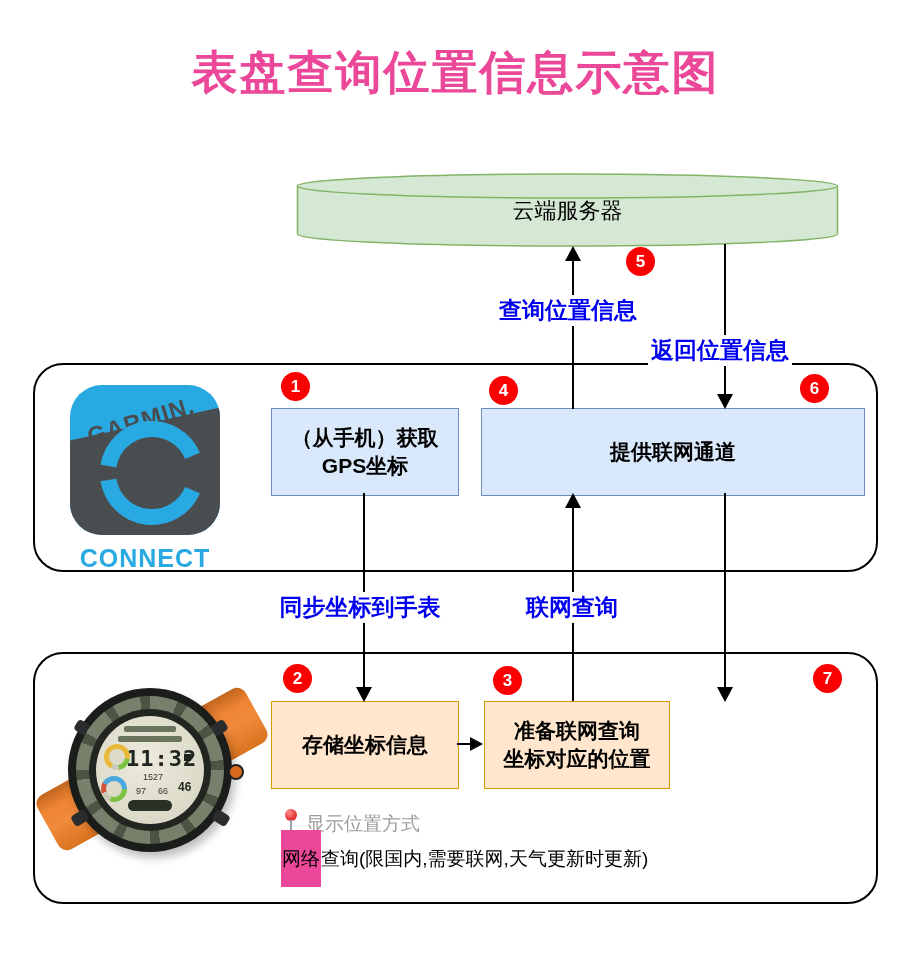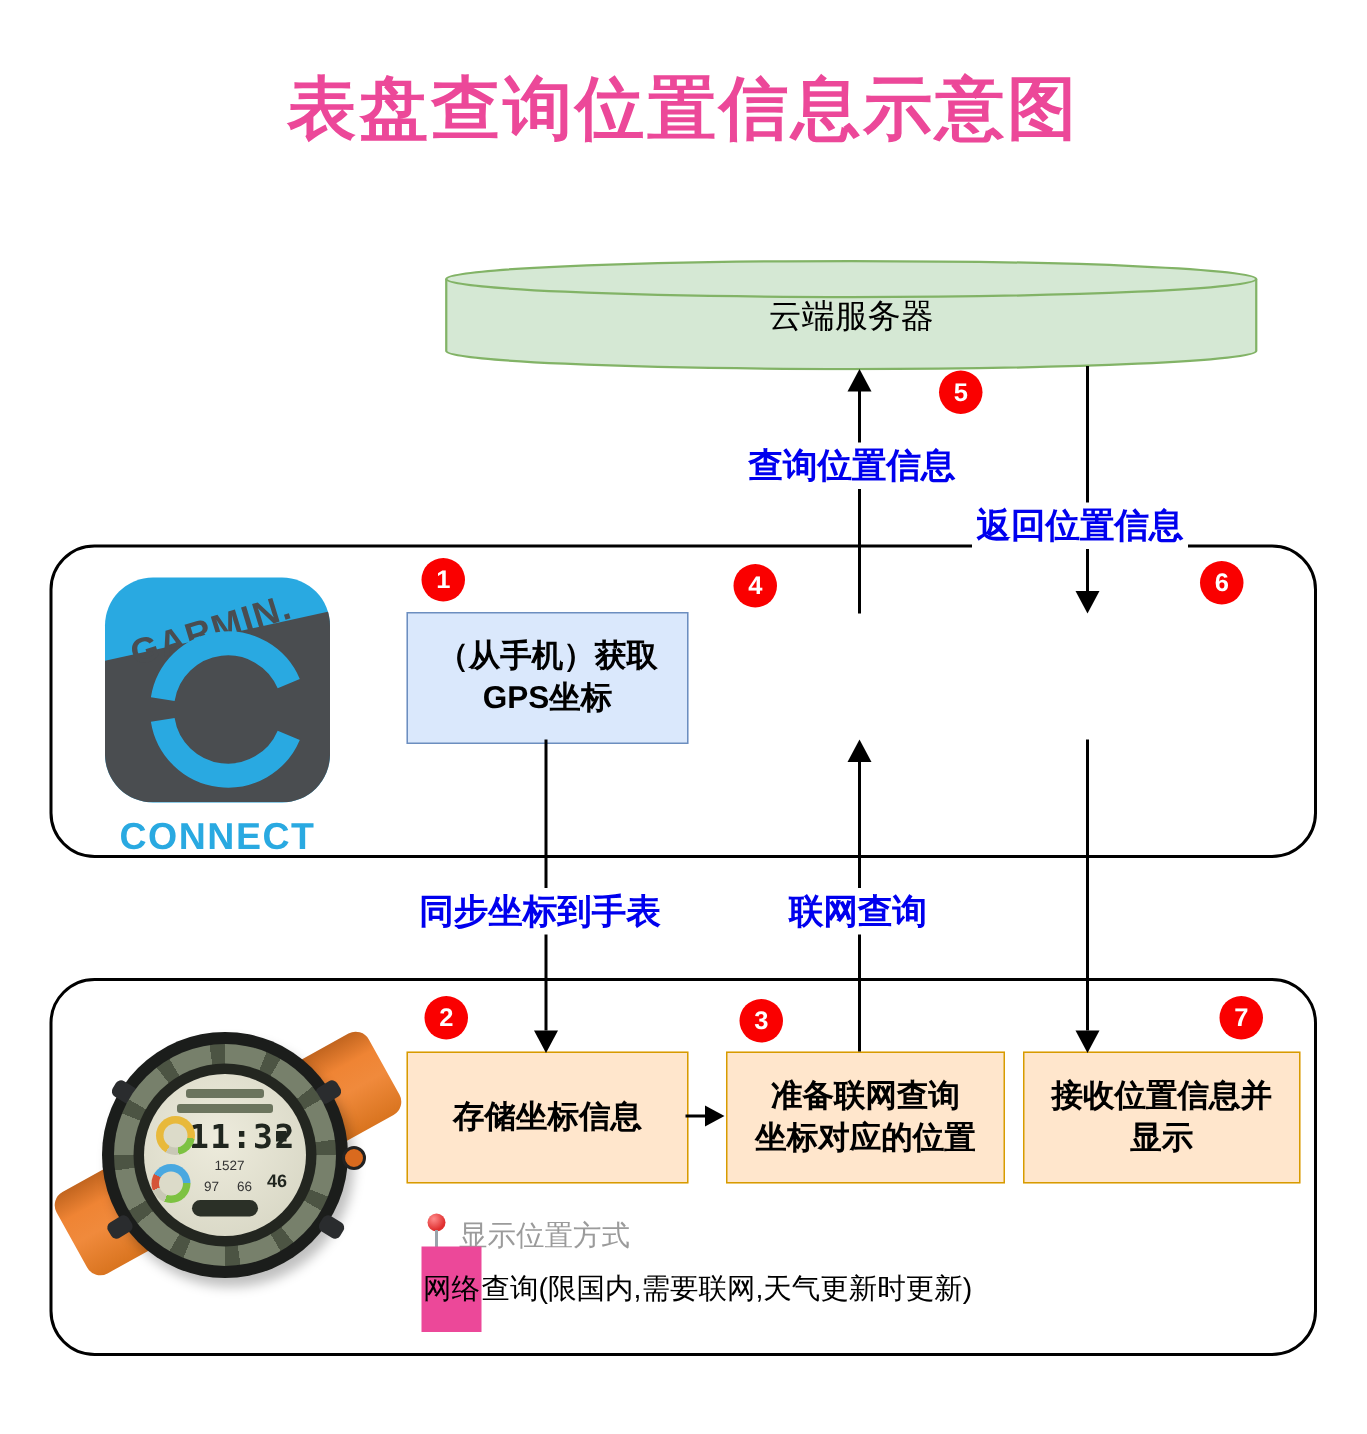--- a/index.html
+++ b/index.html
@@ -163,25 +163,24 @@
           <div class="hole"></div>
         </div>
       <div id="ring2" class="miniring">
           <div class="hole"></div>
         </div>
     </div>
   </div>
 
   <div id="box-get-gps" class="abs fbox blue">（从手机）获取
 GPS坐标</div>
+  <div id="box-provide-net" class="abs fbox blue">提供联网通道</div>
   <div id="box-store" class="abs fbox orange">存储坐标信息</div>
   <div id="box-prepare" class="abs fbox orange">准备联网查询
 坐标对应的位置</div>
-  <div id="box-receive" class="abs fbox orange">接收位置信息并
-显示</div>
 
   <div class="abs hline" style="left:457px;top:743px;width:13px;"></div>
   <div class="abs ah right" style="left:470px;top:737px;"></div>
 
   <div class="abs badge" style="left:281px;top:372px;">1</div>
   <div class="abs badge" style="left:489px;top:376px;">4</div>
   <div class="abs badge" style="left:800px;top:374px;">6</div>
   <div class="abs badge" style="left:626px;top:247px;">5</div>
   <div class="abs badge" style="left:283px;top:664px;">2</div>
   <div class="abs badge" style="left:493px;top:666px;">3</div>

